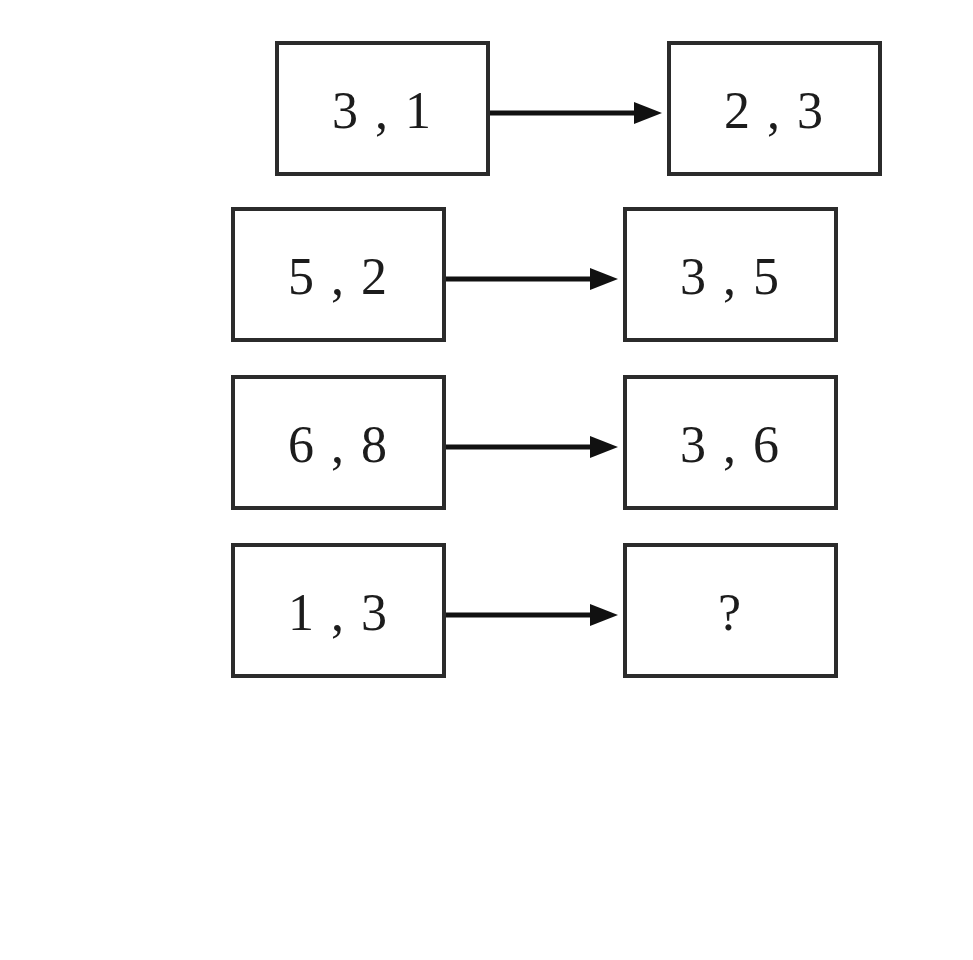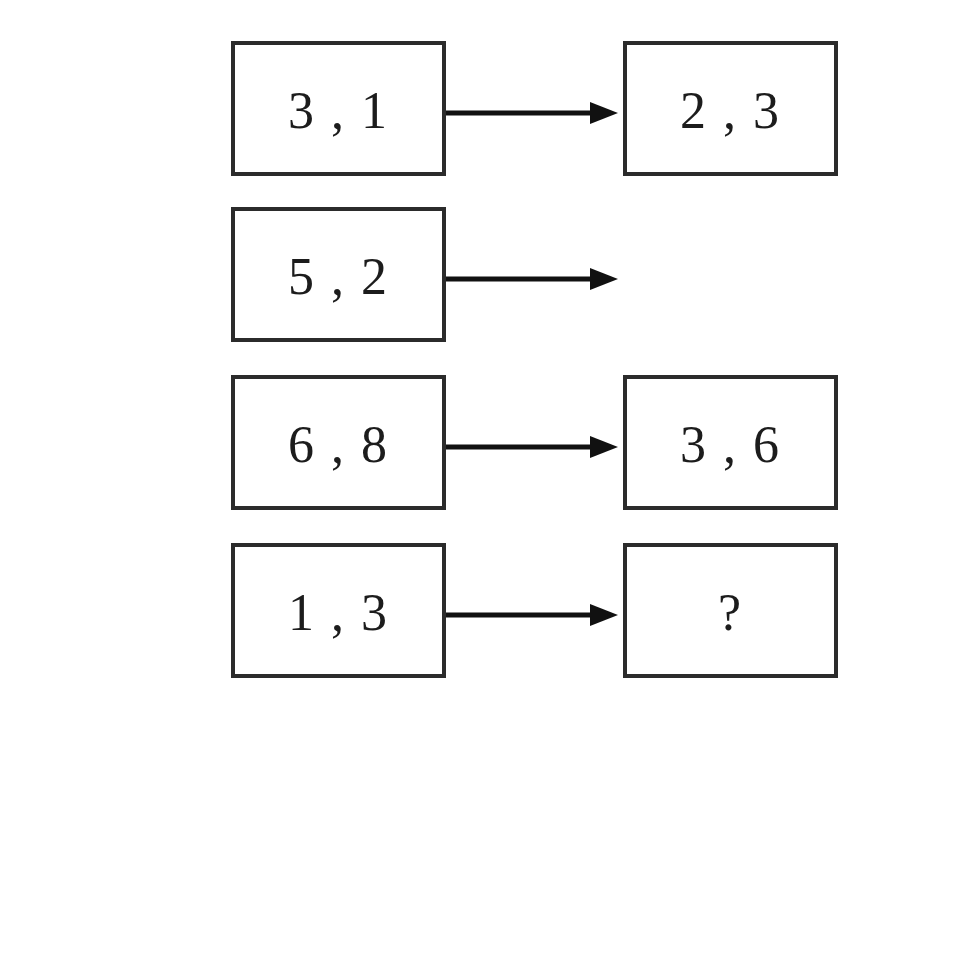--- a/index.html
+++ b/index.html
@@ -15,21 +15,21 @@
     overflow: hidden;
     font-family: "Liberation Serif", "DejaVu Serif", serif;
   }
   .row {
     position: absolute;
     left: 231px;
     height: 135px;
     display: flex;
     align-items: center;
   }
-  .row-0 { top: 41px; }
+  .row-0 { top: 41px; margin-left: 44px; }
   .row-1 { top: 207px; }
   .row-2 { top: 375px; }
   .row-3 { top: 543px; }
   .box {
     box-sizing: border-box;
     width: 215px;
     height: 135px;
     border: 4px solid #2b2b2b;
     background: #ffffff;
     display: flex;
@@ -69,20 +69,23 @@
   </div>
 
   <div class="row row-1">
     <div class="box">
       <span>5 , 2</span>
     </div>
     <svg class="arrow" viewBox="0 0 177 32" xmlns="http://www.w3.org/2000/svg">
       <line x1="0" y1="16" x2="150" y2="16" stroke="#111111" stroke-width="5"></line>
       <polygon points="144,5 172,16 144,27" fill="#111111"></polygon>
     </svg>
+    <div class="box">
+      <span>3 , 5</span>
+    </div>
   </div>
 
   <div class="row row-2">
     <div class="box">
       <span>6 , 8</span>
     </div>
     <svg class="arrow" viewBox="0 0 177 32" xmlns="http://www.w3.org/2000/svg">
       <line x1="0" y1="16" x2="150" y2="16" stroke="#111111" stroke-width="5"></line>
       <polygon points="144,5 172,16 144,27" fill="#111111"></polygon>
     </svg>

